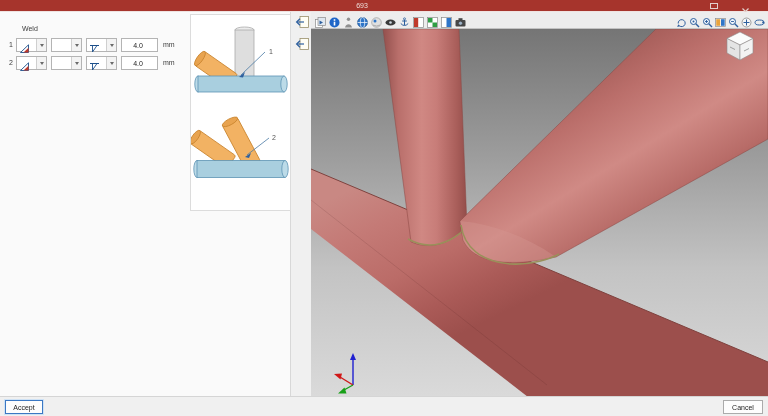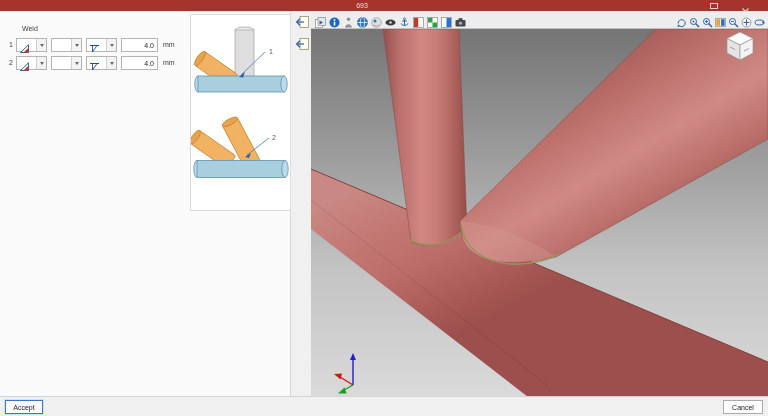--- a/index.html
+++ b/index.html
@@ -19,21 +19,21 @@
   .left-panel { position:absolute; left:0; top:0; width:291px; height:384px; background:#fafafa; border-right:1px solid #d8d8d8; }
   .group-label { position:absolute; left:22px; top:13px; font-size:7px; color:#3c3c3c; }
   .weld-row { position:absolute; left:0; width:190px; height:14px; }
   .row-1 { top:26px; } .row-2 { top:44px; }
   .row-num { position:absolute; left:9px; top:3px; font-size:7px; color:#3c3c3c; }
   .dd { position:absolute; top:0; height:14px; background:#fff; border:1px solid #b4b4b4; display:flex; cursor:pointer; }
   .dd-a { left:16px; width:31px; } .dd-b { left:51px; width:31px; } .dd-c { left:86px; width:31px; }
   .dd .icon-slot { flex:1; position:relative; padding:1px 0 0 2px; }
   .dd .chev { width:10px; border-left:1px solid #cfcfcf; background:#f3f3f3; }
   .dd .chev i { display:block; width:0; height:0; border-left:2.5px solid transparent; border-right:2.5px solid transparent; border-top:3px solid #6a6a6a; margin:5px auto 0; }
-  .size-input { position:absolute; left:121px; top:0; width:37px; height:14px; border:1px solid #b4b4b4; background:#fff; font-size:7px; font-family:"Liberation Sans",sans-serif; text-align:right; padding-right:3px; color:#222; }
+  .size-input { position:absolute; left:121px; top:0; width:37px; height:14px; border:1px solid #b4b4b4; background:#fff; font-size:7px; font-family:"Liberation Sans",sans-serif; text-align:center; padding-right:3px; color:#222; }
   .unit { position:absolute; left:163px; top:3px; font-size:7px; color:#3c3c3c; }
 
   
   .illu-card { position:absolute; left:190px; top:2px; width:101px; height:197px; background:#fff; border:1px solid #dcdcdc; }
   .illu { position:absolute; left:0; }
   .illu-1 { top:6px; } .illu-2 { top:98px; }
 
   
   .side-strip { position:absolute; left:292px; top:0; width:19px; height:384px; background:#f0f0f0; }
   .strip-btn { position:absolute; left:2px; width:15px; height:14px; background:#f0f0f0; border:1px solid transparent; cursor:pointer; }

